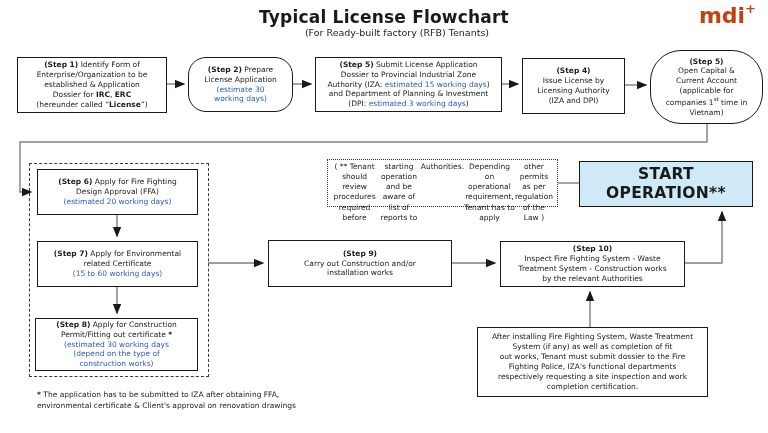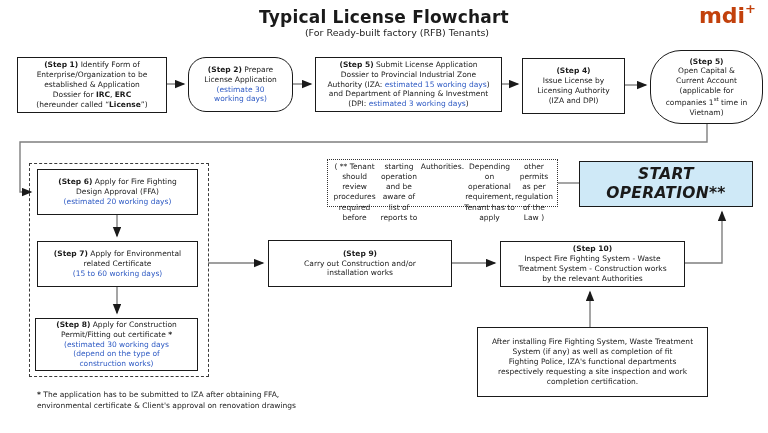--- a/index.html
+++ b/index.html
@@ -26,21 +26,21 @@
   sup.sup{font-size:5.5px;}
   .dashed-group{position:absolute;border:1.3px dashed #3a3a3a;background:transparent;}
   .dotted-note{
     position:absolute;border:1.3px dotted #333;background:#fff;
     display:flex;flex-direction:row;justify-content:center;text-align:center;
     font-size:7.5px;line-height:1.35;padding:2px 4px;box-sizing:border-box;
   }
   .start-op{
     position:absolute;border:1.6px solid #1a1a1a;background:#cfe9f7;
     display:flex;flex-direction:column;justify-content:center;text-align:center;
-    font-size:15.5px;font-weight:bold;line-height:1.25;letter-spacing:.3px;box-sizing:border-box;font-style:italic;
+    font-size:15.5px;font-weight:bold;line-height:1.25;letter-spacing:.3px;box-sizing:border-box;
   }
   .footnote{
     position:absolute;left:37px;top:390px;width:292px;text-align:left;
     font-size:7.5px;line-height:1.4;color:#222;
   }
   svg.wires{position:absolute;left:0;top:0;pointer-events:none;}
 </style>
 </head>
 <body>
 
@@ -147,20 +147,21 @@
     </div>
 
   <div class="start-op" style="left:579px;top:161px;width:174px;height:46px;">
     <div>START</div>
     <div>OPERATION**</div>
   </div>
 
   <div class="box" style="left:477px;top:327px;width:231px;height:70px;">
       <div class="ln"><span>After installing Fire Fighting System, Waste Treatment</span></div>
       <div class="ln"><span>System (if any) as well as completion of fit</span></div>
+      <div class="ln"><span>out works, Tenant must submit dossier to the Fire</span></div>
       <div class="ln"><span>Fighting Police, IZA's functional departments</span></div>
       <div class="ln"><span>respectively requesting a site inspection and work</span></div>
       <div class="ln"><span>completion certification.</span></div>
     </div>
 
   <div class="footnote">
       <div class="ln" style="white-space: normal;"><span class="b">*</span><span> The application has to be submitted to IZA after obtaining FFA, environmental certificate &amp; Client's approval on renovation drawings</span></div>
     </div>
 
 </div>

